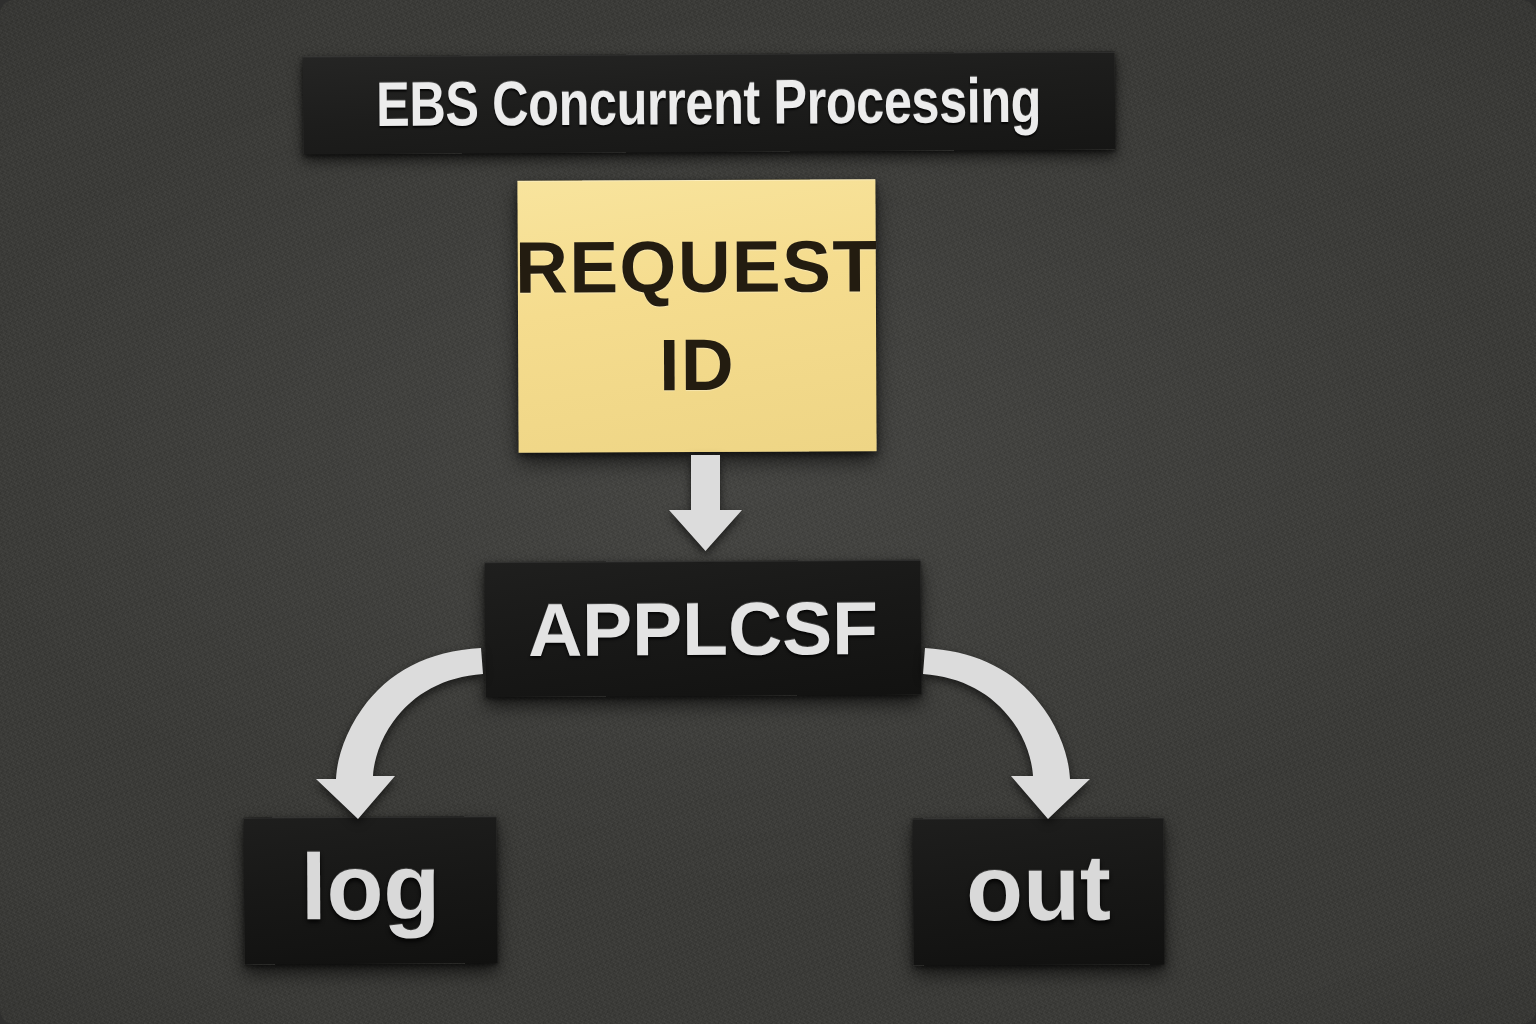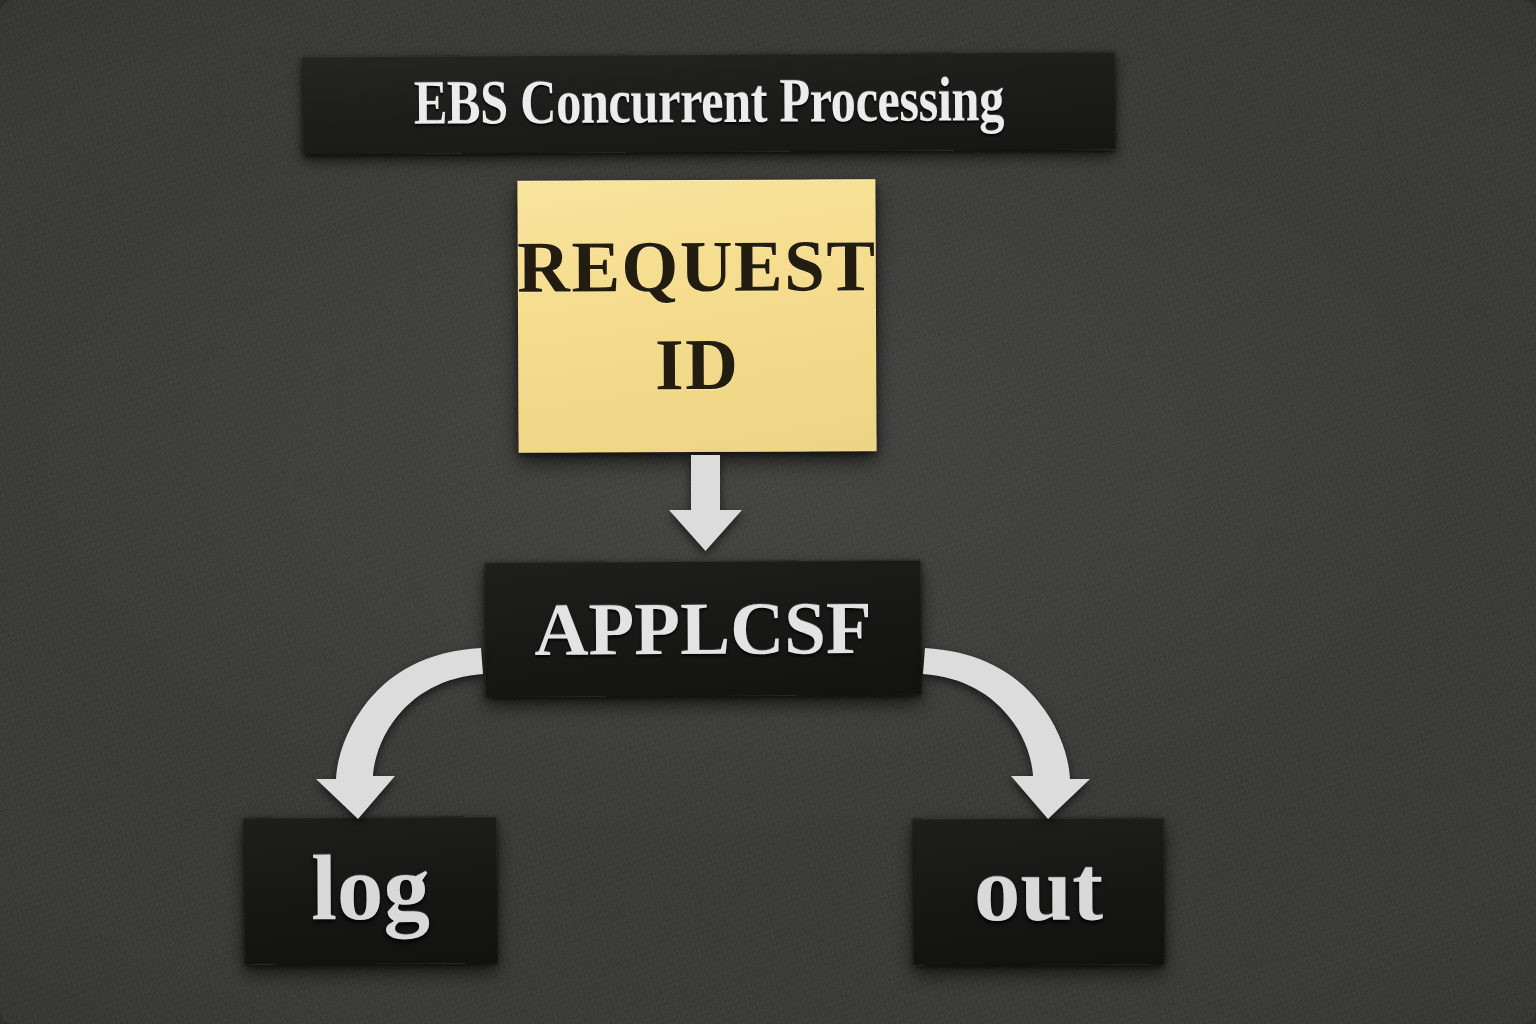--- a/index.html
+++ b/index.html
@@ -6,21 +6,21 @@
     margin: 0;
     padding: 0;
     background: #2f2f2e;
   }
   #stage {
     position: relative;
     width: 1536px;
     height: 1024px;
     overflow: hidden;
     background-color: #3a3a37;
-    font-family: Liberation Serif, serif;
+    font-family: Liberation Sans, sans-serif;
     border-radius: 14px;
   }
   
   #stage::before {
     content: "";
     position: absolute;
     inset: 0;
     background-image:
       repeating-linear-gradient(27deg, rgba(255,255,255,0.022) 0px, rgba(255,255,255,0.022) 1px, rgba(0,0,0,0.0) 1px, rgba(0,0,0,0.0) 3px),
       repeating-linear-gradient(117deg, rgba(0,0,0,0.05) 0px, rgba(0,0,0,0.05) 1px, rgba(255,255,255,0.0) 1px, rgba(255,255,255,0.0) 4px),

